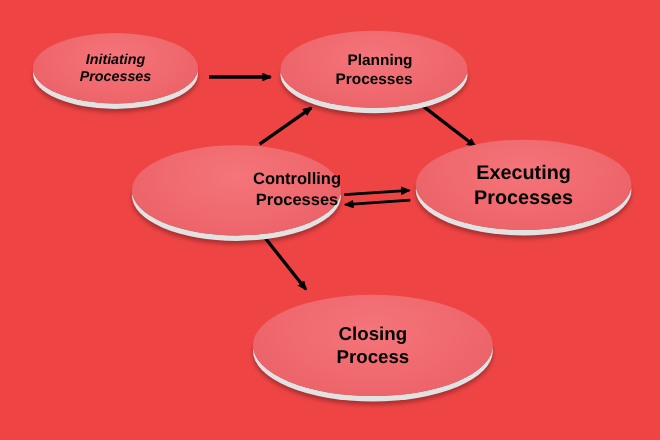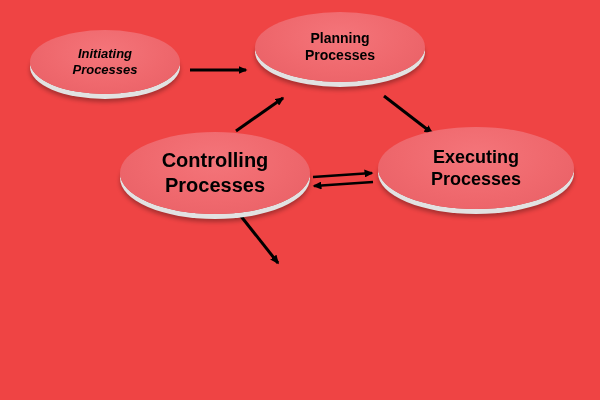--- a/index.html
+++ b/index.html
@@ -33,22 +33,22 @@
     justify-content: center;
     text-align: center;
     color: #000000;
     font-weight: bold;
   }
   .node .label {
     white-space: pre-line;
     line-height: 1.25;
   }
   .node-initiating { left: 30px;  top: 30px;  width: 150px; height: 64px; font-size: 13px; font-style: italic; }
-  .node-planning   { left: 255px; top: 12px;  width: 170px; height: 70px; font-size: 14px; }
-  .node-controlling{ left: 120px; top: 132px; width: 190px; height: 82px; font-size: 20px; }
+  .node-planning   { left: 255px; top: 28px;  width: 170px; height: 70px; font-size: 14px; text-align: right; }
+  .node-controlling{ left: 120px; top: 132px; width: 190px; height: 82px; font-size: 15px; justify-content: flex-end; }
   .node-executing  { left: 378px; top: 127px; width: 196px; height: 82px; font-size: 18px; }
   .node-closing    { left: 230px; top: 268px; width: 218px; height: 92px; font-size: 17px; }
 </style>
 </head>
 <body>
 
 <div class="canvas">
 
   <svg class="arrow-layer" viewBox="0 0 600 400" xmlns="http://www.w3.org/2000/svg">
     <defs>
@@ -77,14 +77,18 @@
   <div class="node node-controlling">
     <span class="label">Controlling
 Processes</span>
   </div>
 
   <div class="node node-executing">
     <span class="label">Executing
 Processes</span>
   </div>
 
+  <div class="node node-closing">
+    <span class="label">Closing
+Process</span>
+  </div>
 
 </div>
 
 </body></html>

